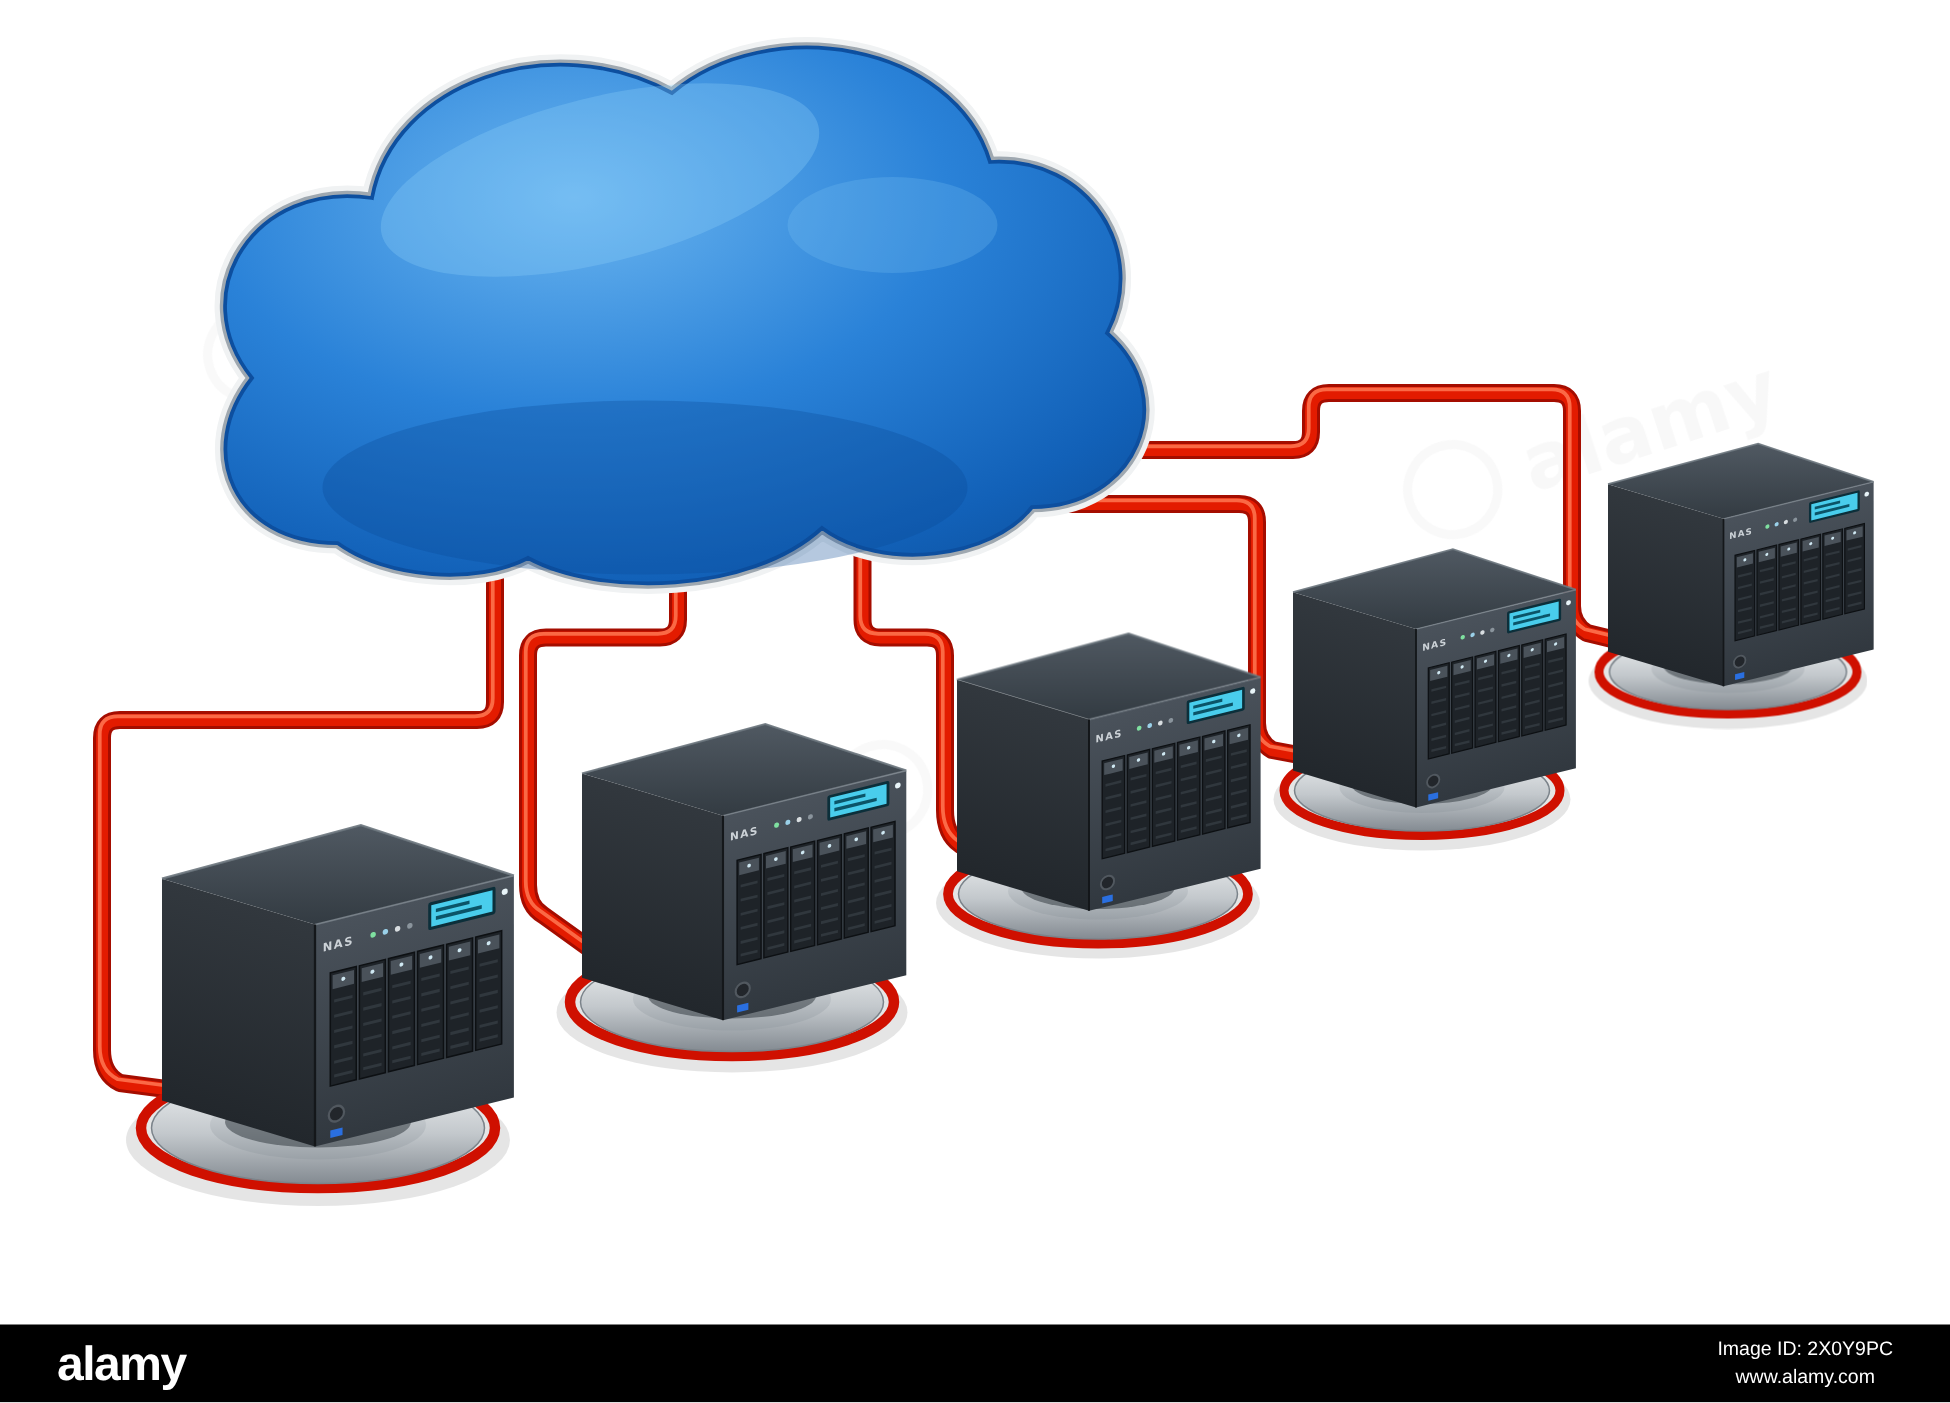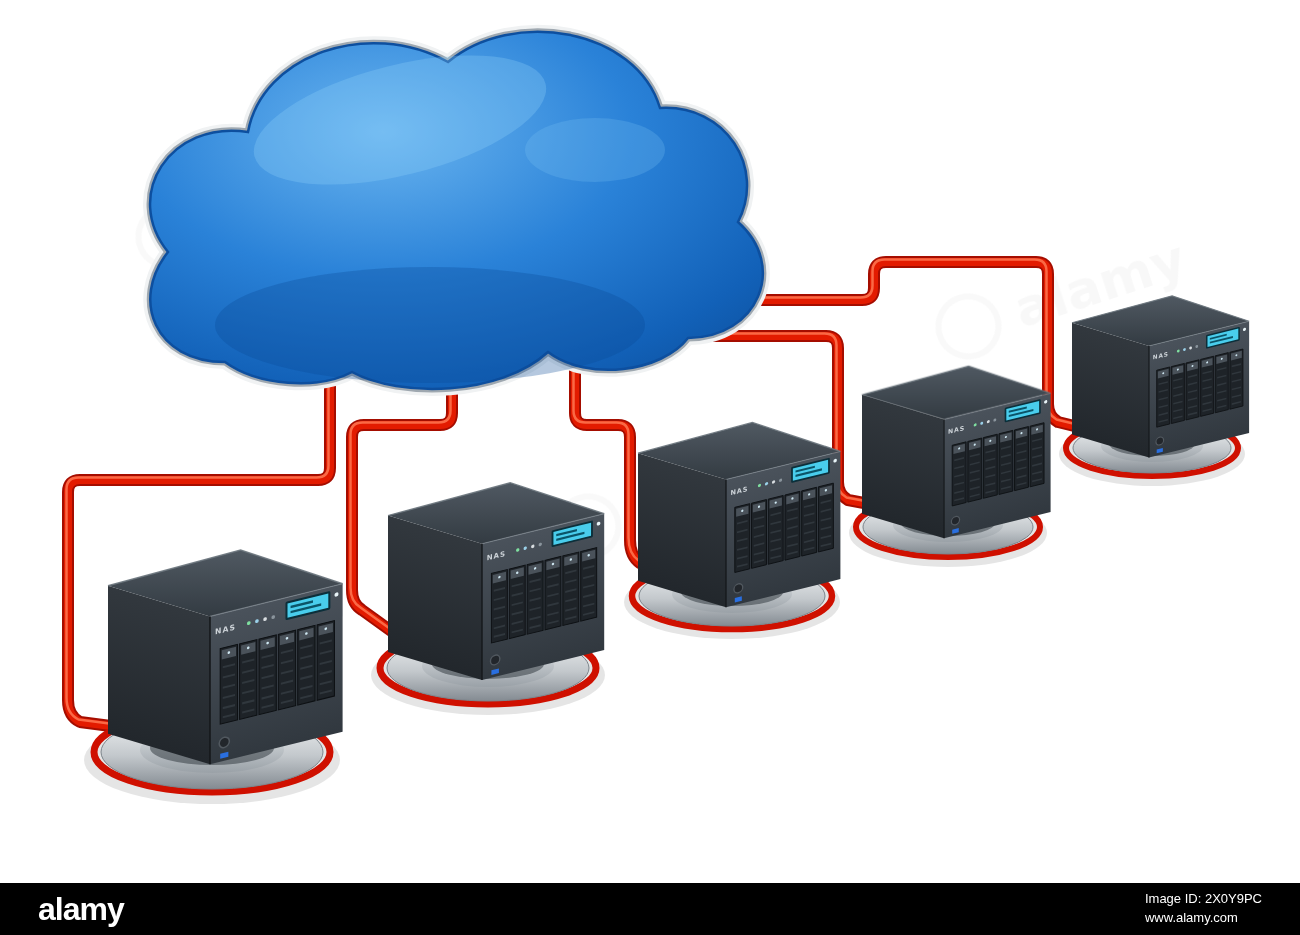--- a/index.html
+++ b/index.html
@@ -5,21 +5,21 @@
   html,body{margin:0;padding:0;background:#ffffff;}
   .stage{position:relative;width:1300px;height:935px;overflow:hidden;background:#ffffff;
          font-family:"Liberation Sans", sans-serif;}
   .scene{display:block;}
   .nas-label{font:700 7.5px "DejaVu Sans", sans-serif;fill:#ccd2d7;letter-spacing:1px;}
   .wm-text{font:700 52px "DejaVu Sans", sans-serif;fill:#666;}
   .footer{position:absolute;left:0;bottom:0;width:1300px;height:52px;background:#000;
           display:flex;align-items:center;justify-content:space-between;
           padding:0 38px;box-sizing:border-box;}
   .footer-brand{color:#fff;font-weight:700;font-size:32px;letter-spacing:-1px;line-height:1;}
-  .footer-meta{color:#fff;font-size:13px;text-align:left;line-height:1.45;}
+  .footer-meta{color:#fff;font-size:13px;text-align:center;line-height:1.45;}
 </style>
 </head>
 <body>
 
 <div class="stage">
 
 <svg class="scene" width="1300" height="883" viewBox="0 0 1300 883" xmlns="http://www.w3.org/2000/svg">
 
   <defs>
     <radialGradient id="gCloud" cx="0.38" cy="0.28" r="0.9">

